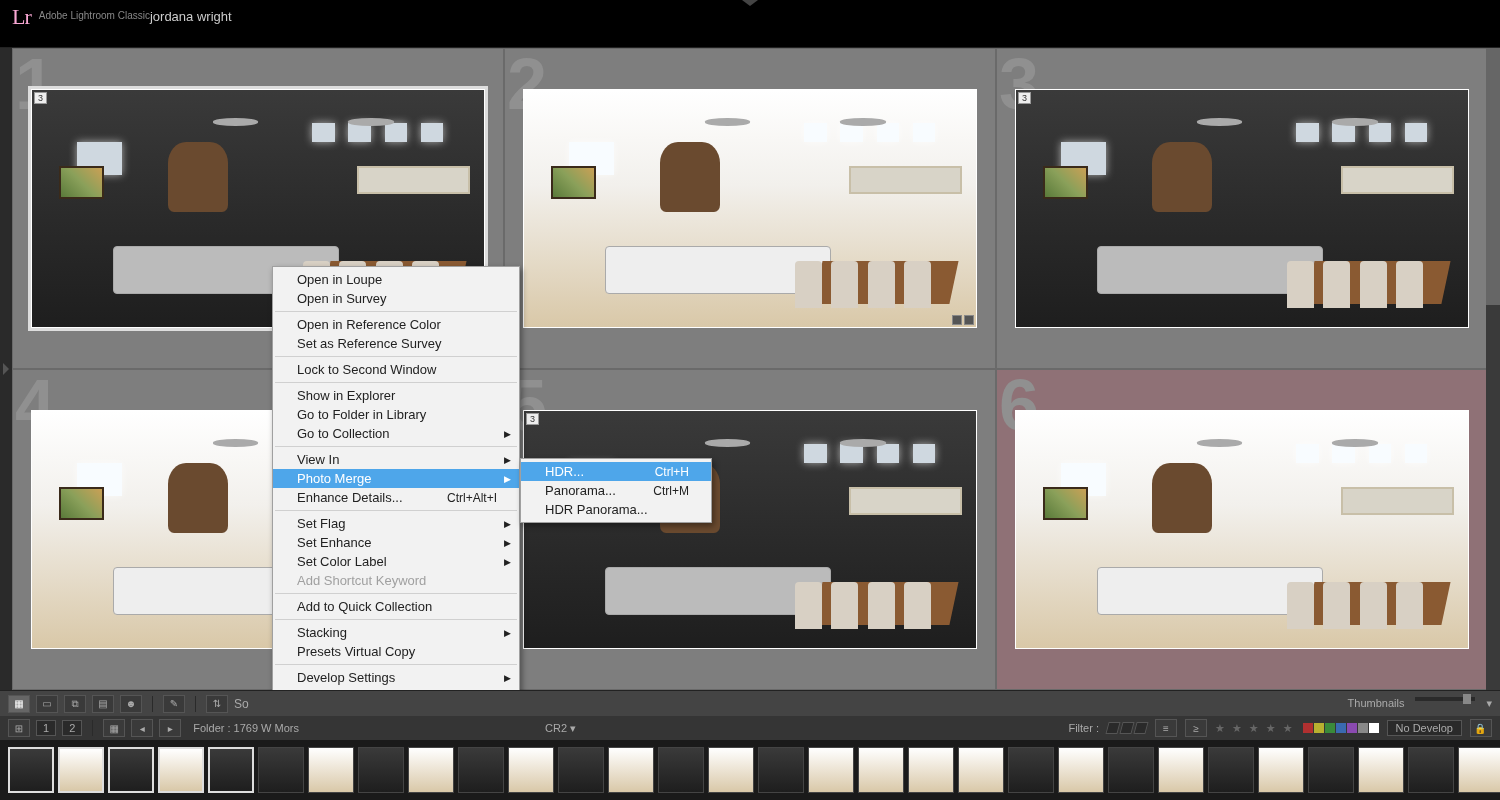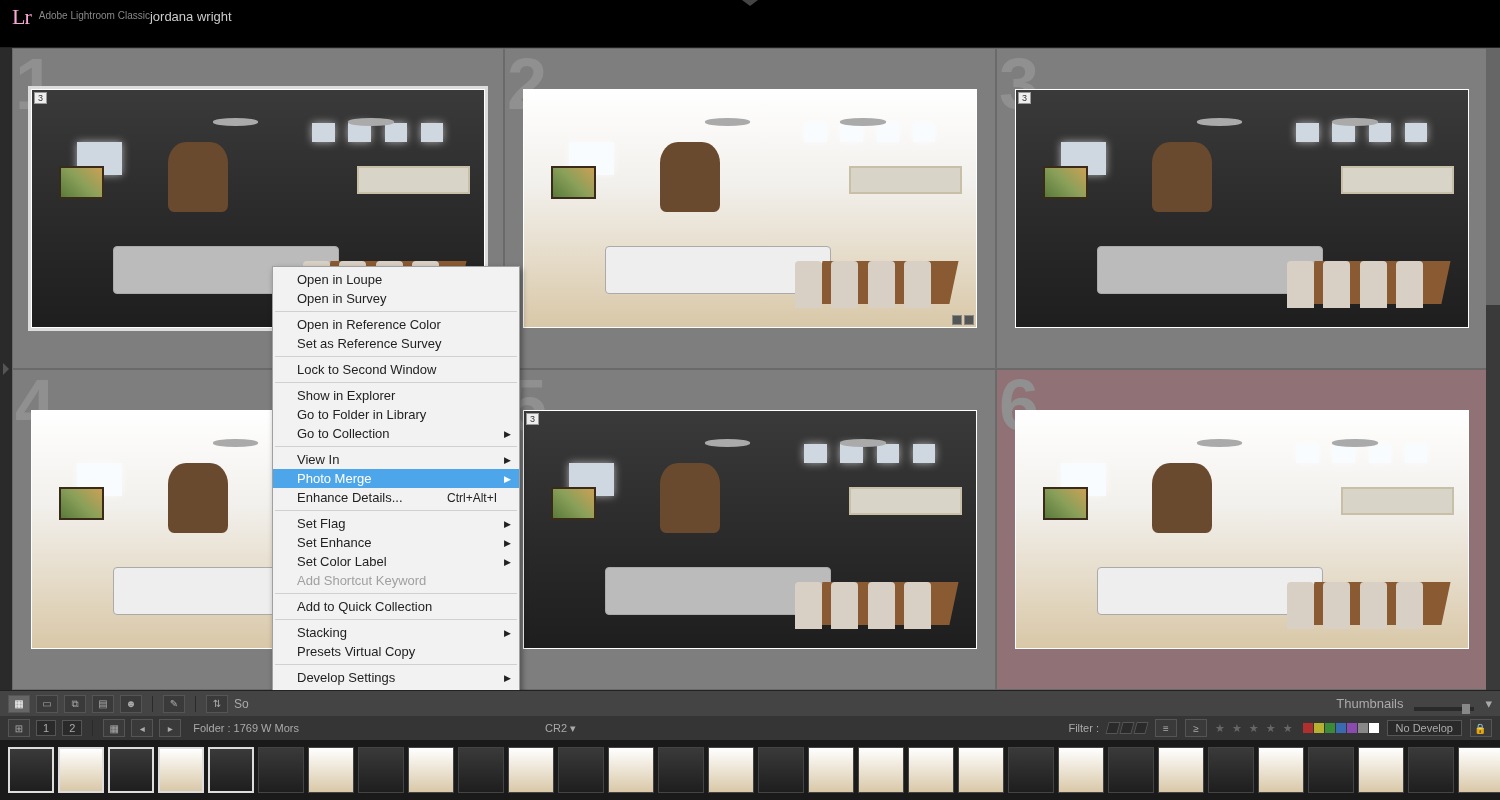--- a/index.html
+++ b/index.html
@@ -45,21 +45,21 @@
 .table{position:absolute;bottom:10%;right:5%;width:30%;height:18%;background:#8a5a32;transform:skewX(-12deg)}
 .chair{position:absolute;bottom:8%;width:6%;height:20%;background:#d8d0c4;border-radius:4px 4px 0 0}
 .mirror{position:absolute;top:32%;right:3%;width:25%;height:12%;background:#d8d4c8;border:2px solid #c8bfa8}
 .ceilfan{position:absolute;top:12%;width:10%;height:3%;background:#aaa;border-radius:50%}
 
 
 .tb{height:26px;background:#444;display:flex;align-items:center;padding:0 8px;gap:6px;border-top:1px solid #222}
 .tbbtn{width:22px;height:18px;background:#3a3a3a;border:1px solid #555;display:flex;align-items:center;justify-content:center;font-size:10px;color:#aaa;cursor:pointer}
 .tbbtn.act{background:#666;color:#fff}
 .tbsep{width:1px;height:16px;background:#2a2a2a;margin:0 4px}
-.tbr{margin-left:auto;display:flex;align-items:flex-end;gap:11px;color:#aaa;font-size:13px}
+.tbr{margin-left:auto;display:flex;align-items:flex-start;gap:11px;color:#aaa;font-size:11px}
 
 
 .sb{height:24px;background:#353535;display:flex;align-items:center;padding:0 8px;gap:6px;font-size:11px;color:#aaa}
 .sbbtn{height:16px;padding:0 6px;background:#2a2a2a;border:1px solid #555;display:flex;align-items:center;cursor:pointer}
 .sbinfo{margin-left:6px}
 .sbr{margin-left:auto;display:flex;align-items:center;gap:8px}
 .flags{display:flex;gap:2px}
 .flags span{width:12px;height:12px;background:#2a2a2a;border:1px solid #555;transform:skewX(-15deg)}
 .stars{color:#666;letter-spacing:2px}
 .clabels{display:flex;gap:1px}
@@ -338,20 +338,33 @@
         </div>
         <div class="msep"></div>
         <div class="mi">
           <span>Develop Settings</span>
           <span class="ar">▶</span>
         </div>
         <div class="mi">
           <span>Metadata Presets</span>
         </div>
       </div>
+    <div class="ctx ctx2" id="ctx2">
+        <div class="mi hl">
+          <span>HDR...</span>
+          <span class="sc">Ctrl+H</span>
+        </div>
+        <div class="mi">
+          <span>Panorama...</span>
+          <span class="sc">Ctrl+M</span>
+        </div>
+        <div class="mi">
+          <span>HDR Panorama...</span>
+        </div>
+      </div>
   </div>
 
   <div class="tb">
     <div class="tbbtn act">▦</div>
     <div class="tbbtn">▭</div>
     <div class="tbbtn">⧉</div>
     <div class="tbbtn">▤</div>
     <div class="tbbtn">☻</div>
     <div class="tbsep"></div>
     <div class="tbbtn">✎</div>

